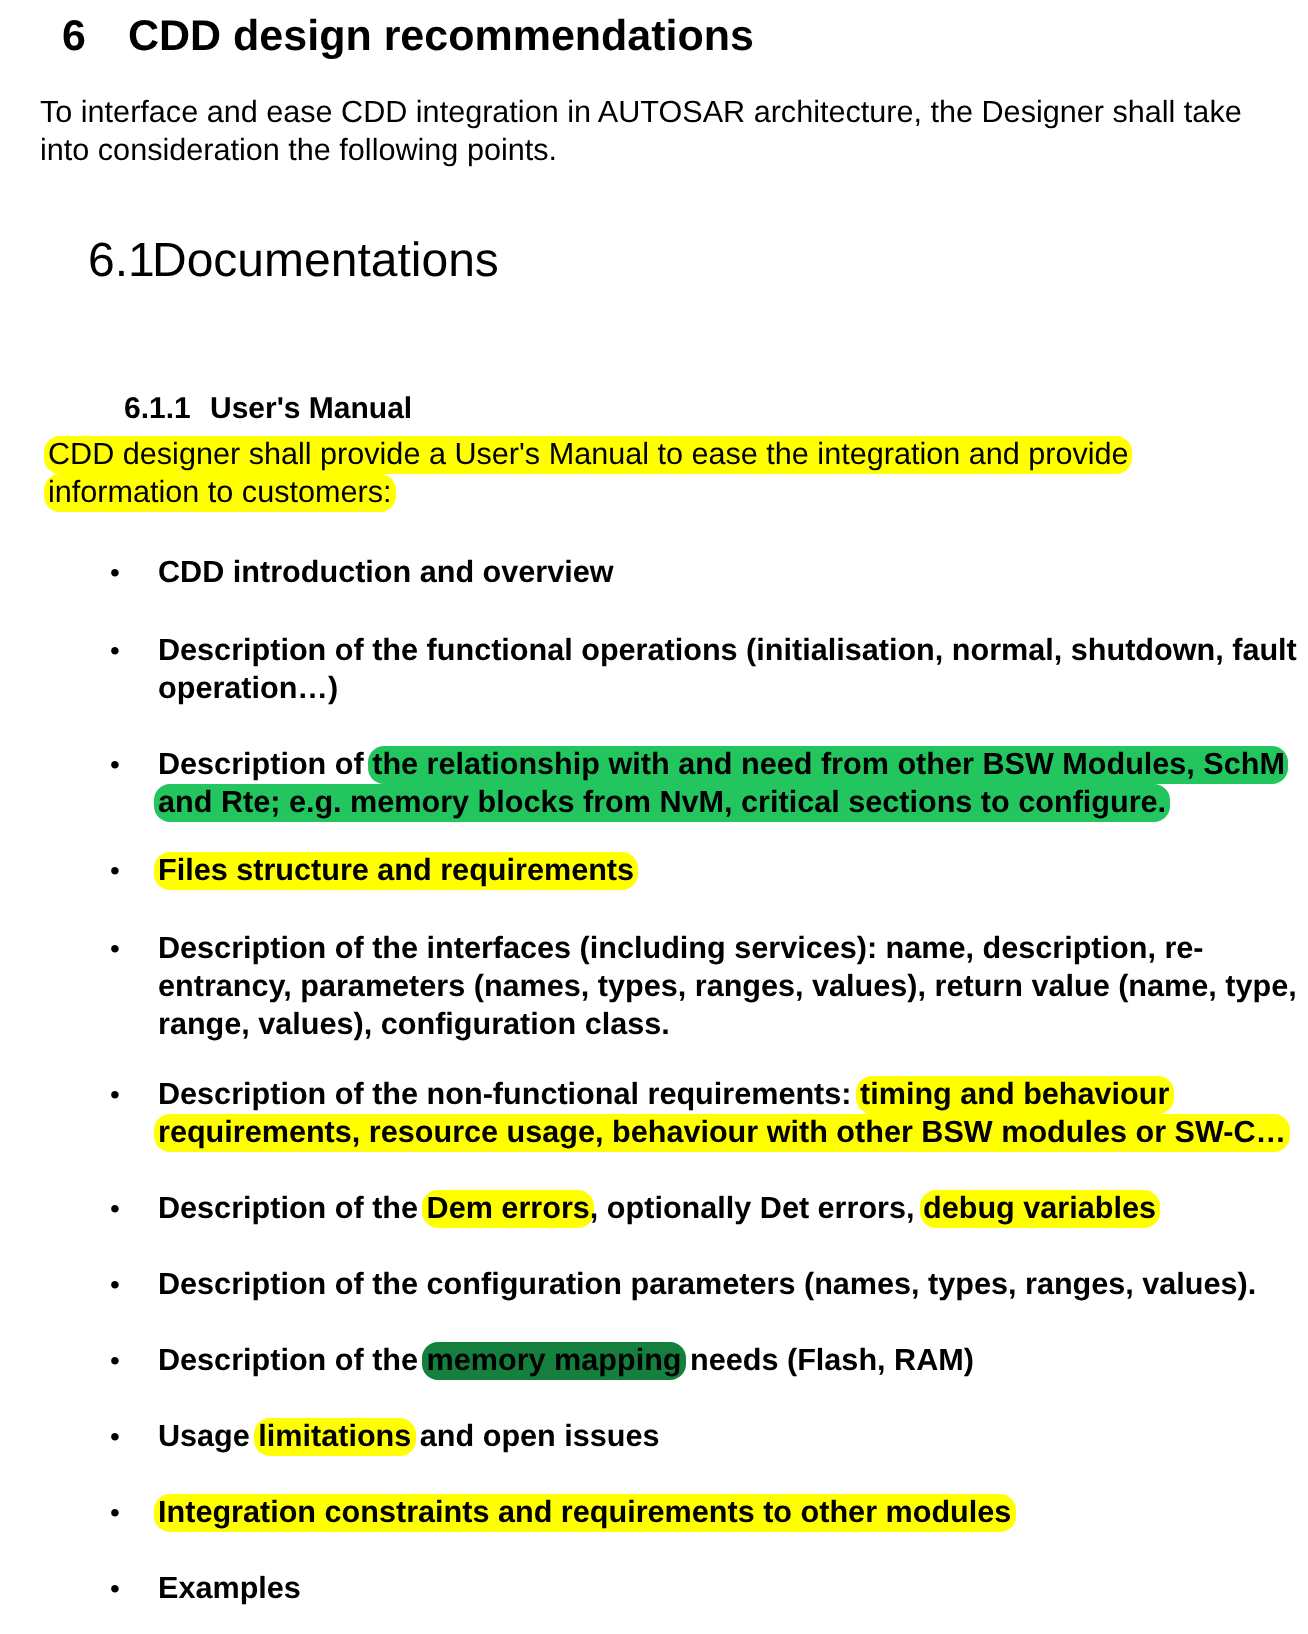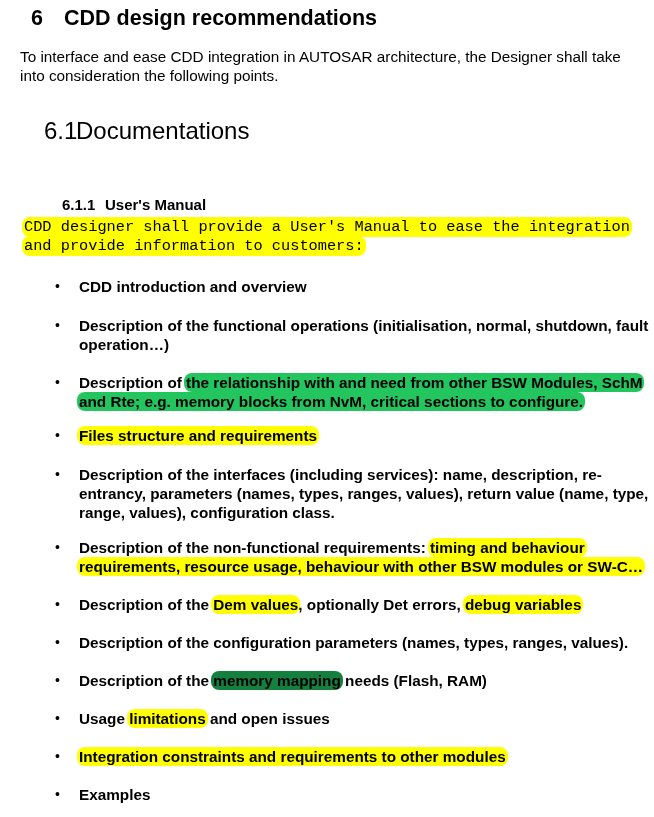--- a/index.html
+++ b/index.html
@@ -55,21 +55,20 @@
     }
     .h3 .num { display: inline-block; width: 43px; }
     .para {
       position: absolute;
       left: 24px;
       top: 218px;
       width: 620px;
       font-size: 15.3px;
       line-height: 19px;
       margin: 0;
-      font-family: Liberation Mono, monospace;
     }
     .hl {
       background: #ffff00;
       border-radius: 8px;
       padding: 1px 2px;
       margin: 0 -2px;
       box-decoration-break: clone;
       -webkit-box-decoration-break: clone;
     }
     .bullets {
@@ -134,21 +133,21 @@
   <li class="bullet" style="top:465px">
       <span class="dot">•</span>
       <span class="text"><span>Description of the interfaces (including services): name, description, re-entrancy, parameters (names, types, ranges, values), return value (name, type, range, values), configuration class.</span></span>
     </li>
   <li class="bullet" style="top:538px">
       <span class="dot">•</span>
       <span class="text"><span>Description of the non-functional requirements: </span><span class="hl" style="background: rgb(255, 255, 0);">timing and behaviour requirements, resource usage, behaviour with other BSW modules or SW-C…</span></span>
     </li>
   <li class="bullet" style="top:595px">
       <span class="dot">•</span>
-      <span class="text"><span>Description of the </span><span class="hl" style="background: rgb(255, 255, 0);">Dem values</span><span>, optionally Det errors, </span><span class="hl" style="background: rgb(255, 255, 0);">debug variables</span></span>
+      <span class="text"><span>Description of the </span><span class="hl" style="background: rgb(255, 255, 0);">Dem errors</span><span>, optionally Det errors, </span><span class="hl" style="background: rgb(255, 255, 0);">debug variables</span></span>
     </li>
   <li class="bullet" style="top:633px">
       <span class="dot">•</span>
       <span class="text"><span>Description of the configuration parameters (names, types, ranges, values).</span></span>
     </li>
   <li class="bullet" style="top:671px">
       <span class="dot">•</span>
       <span class="text"><span>Description of the </span><span class="hl" style="background: #15803d;">memory mapping</span><span> needs (Flash, RAM)</span></span>
     </li>
   <li class="bullet" style="top:709px">

